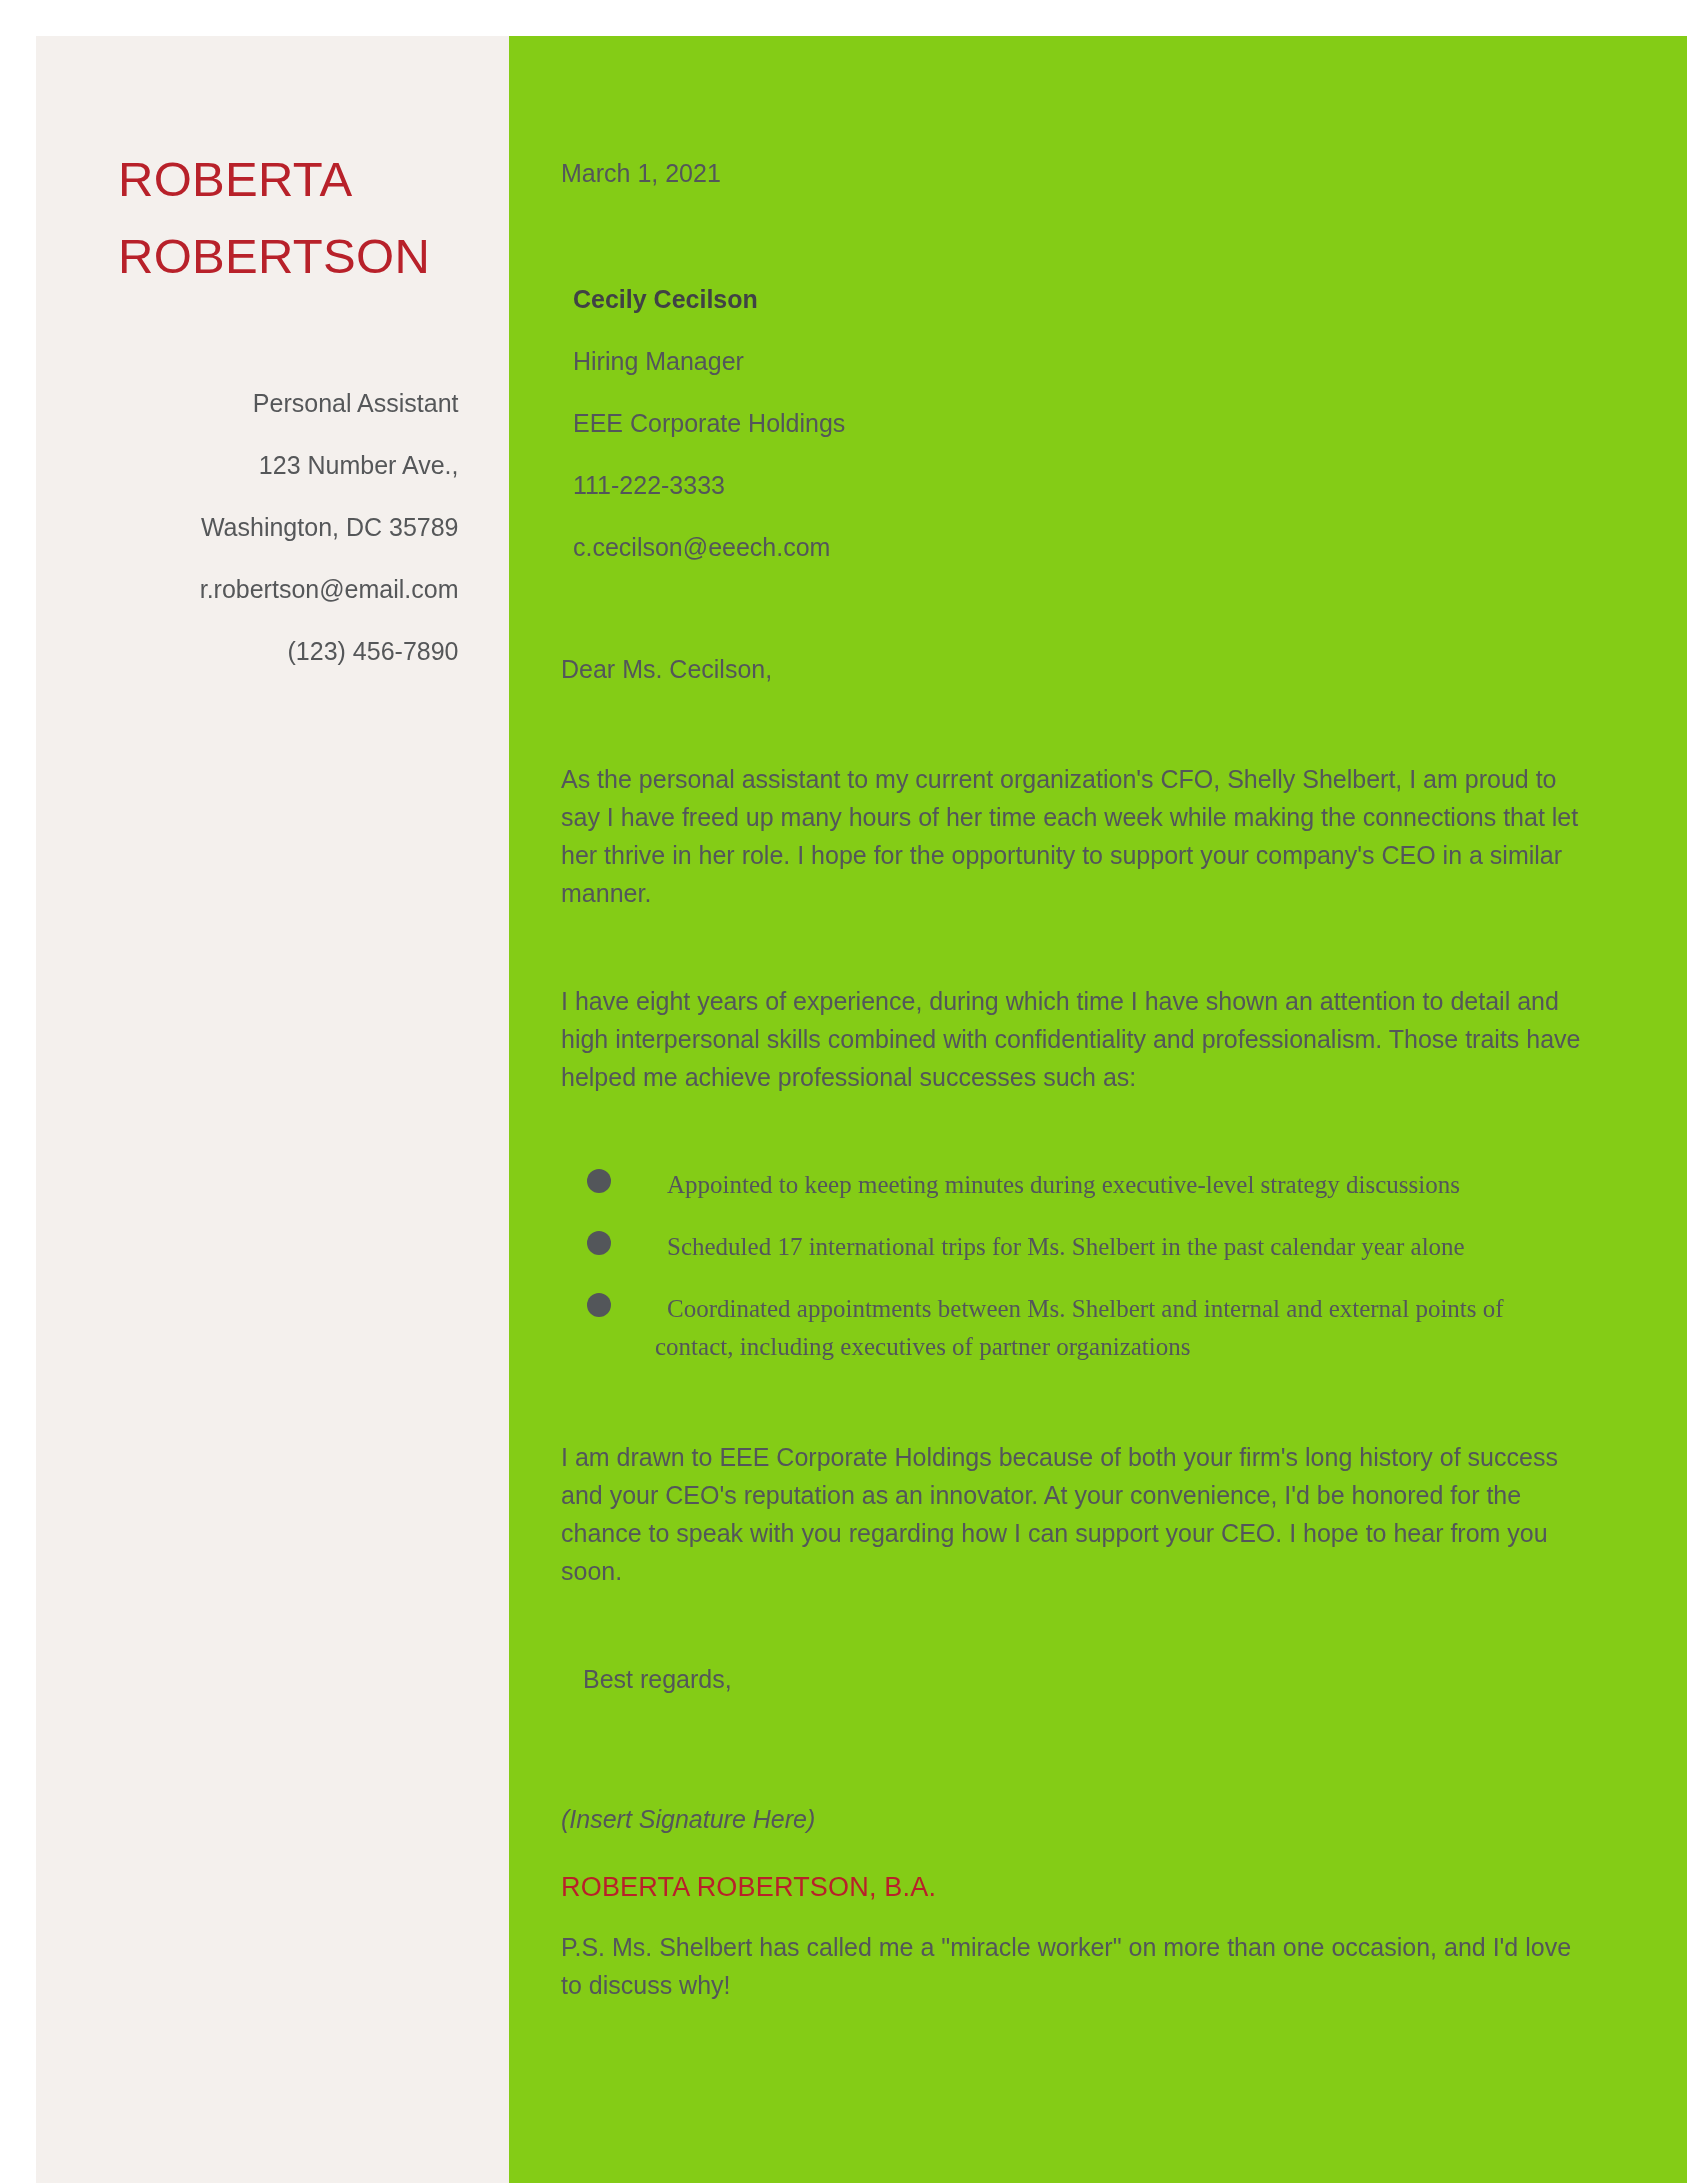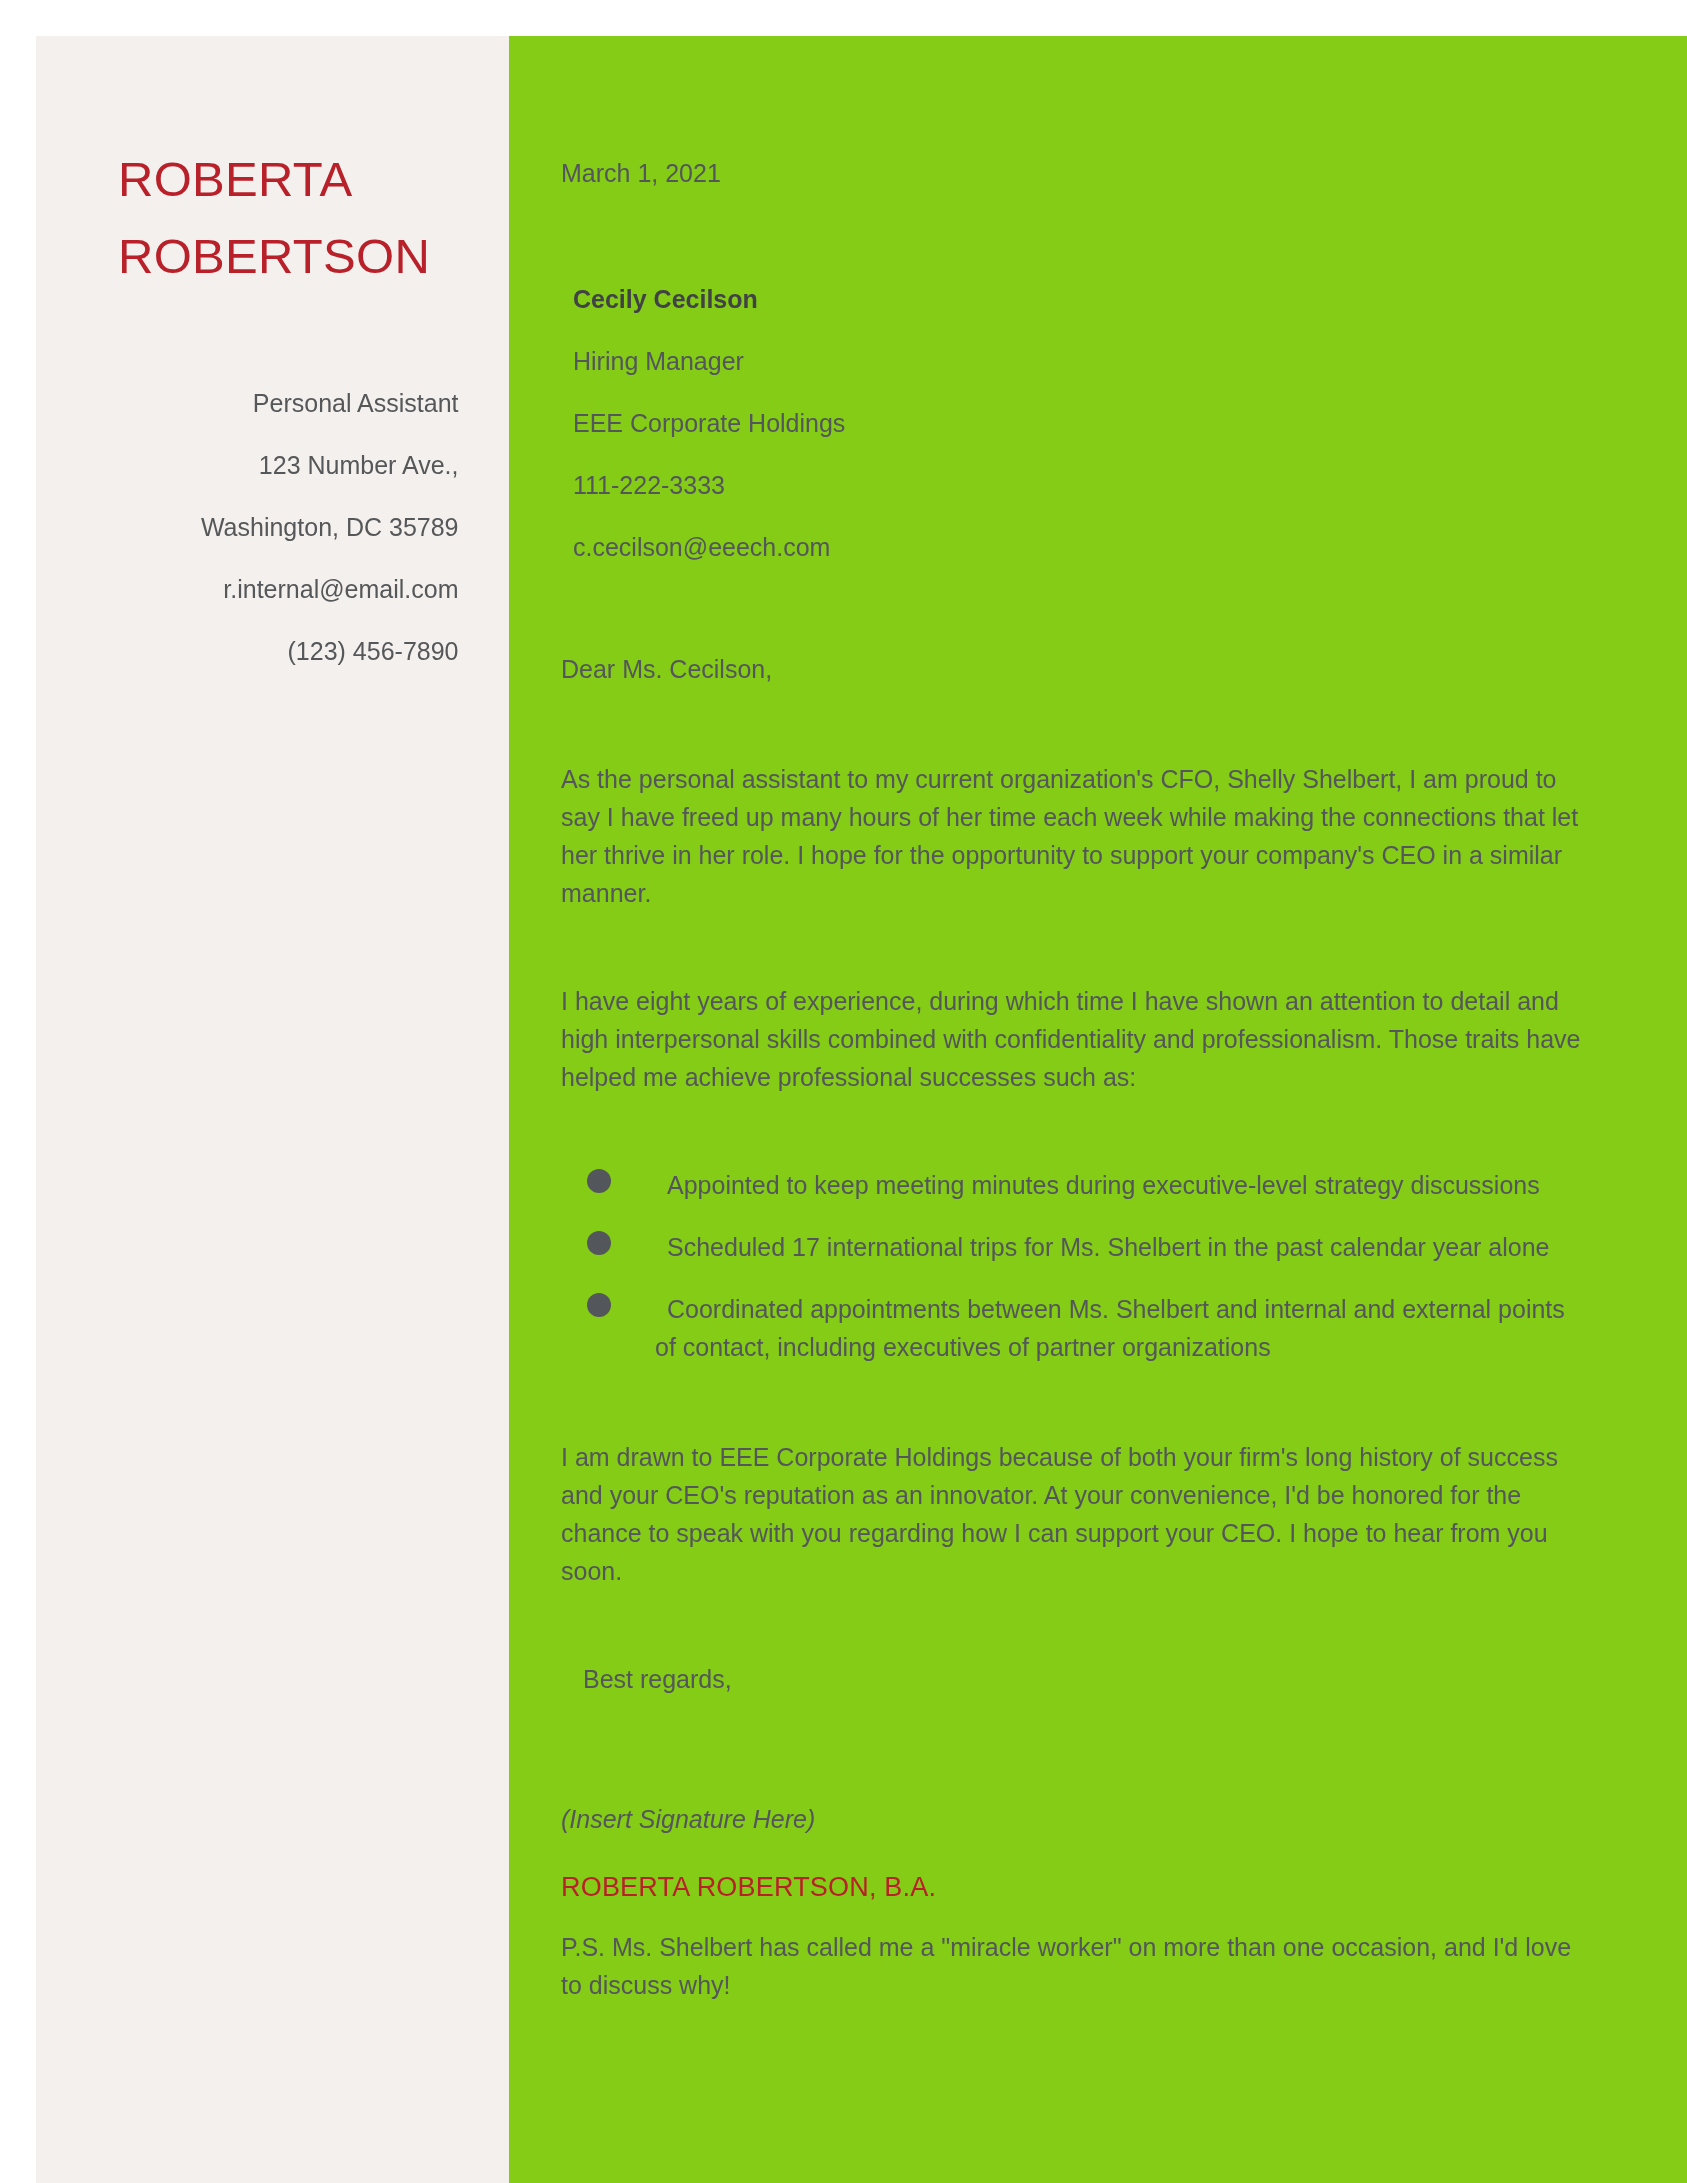--- a/index.html
+++ b/index.html
@@ -101,20 +101,21 @@
     list-style: none;
     margin: 0 0 48px 0;
     padding: 0;
     max-width: 1085px;
   }
 
   .bullet-item {
     position: relative;
     padding-left: 106px;
     margin-bottom: 0;
+    font-family: Liberation Serif, serif;
   }
 
   .bullet-item .dot {
     position: absolute;
     left: 38px;
     top: 14.6px;
     width: 11.2px;
     height: 11.2px;
     border-radius: 50%;
     background: #53565A;
@@ -152,21 +153,21 @@
 
     <div class="name-block">
       <div class="name-line">ROBERTA</div>
       <div class="name-line">ROBERTSON</div>
     </div>
 
     <div class="contact-block">
       <div class="contact-line">Personal Assistant</div>
       <div class="contact-line">123 Number Ave.,</div>
       <div class="contact-line">Washington, DC 35789</div>
-      <div class="contact-line">r.internal@email.com</div>
+      <div class="contact-line">r.robertson@email.com</div>
       <div class="contact-line">(123) 456-7890</div>
     </div>
 
   </aside>
 
   <main class="letter">
 
     <div class="letter-date">March 1, 2021</div>
 
     <div class="recipient-block">

